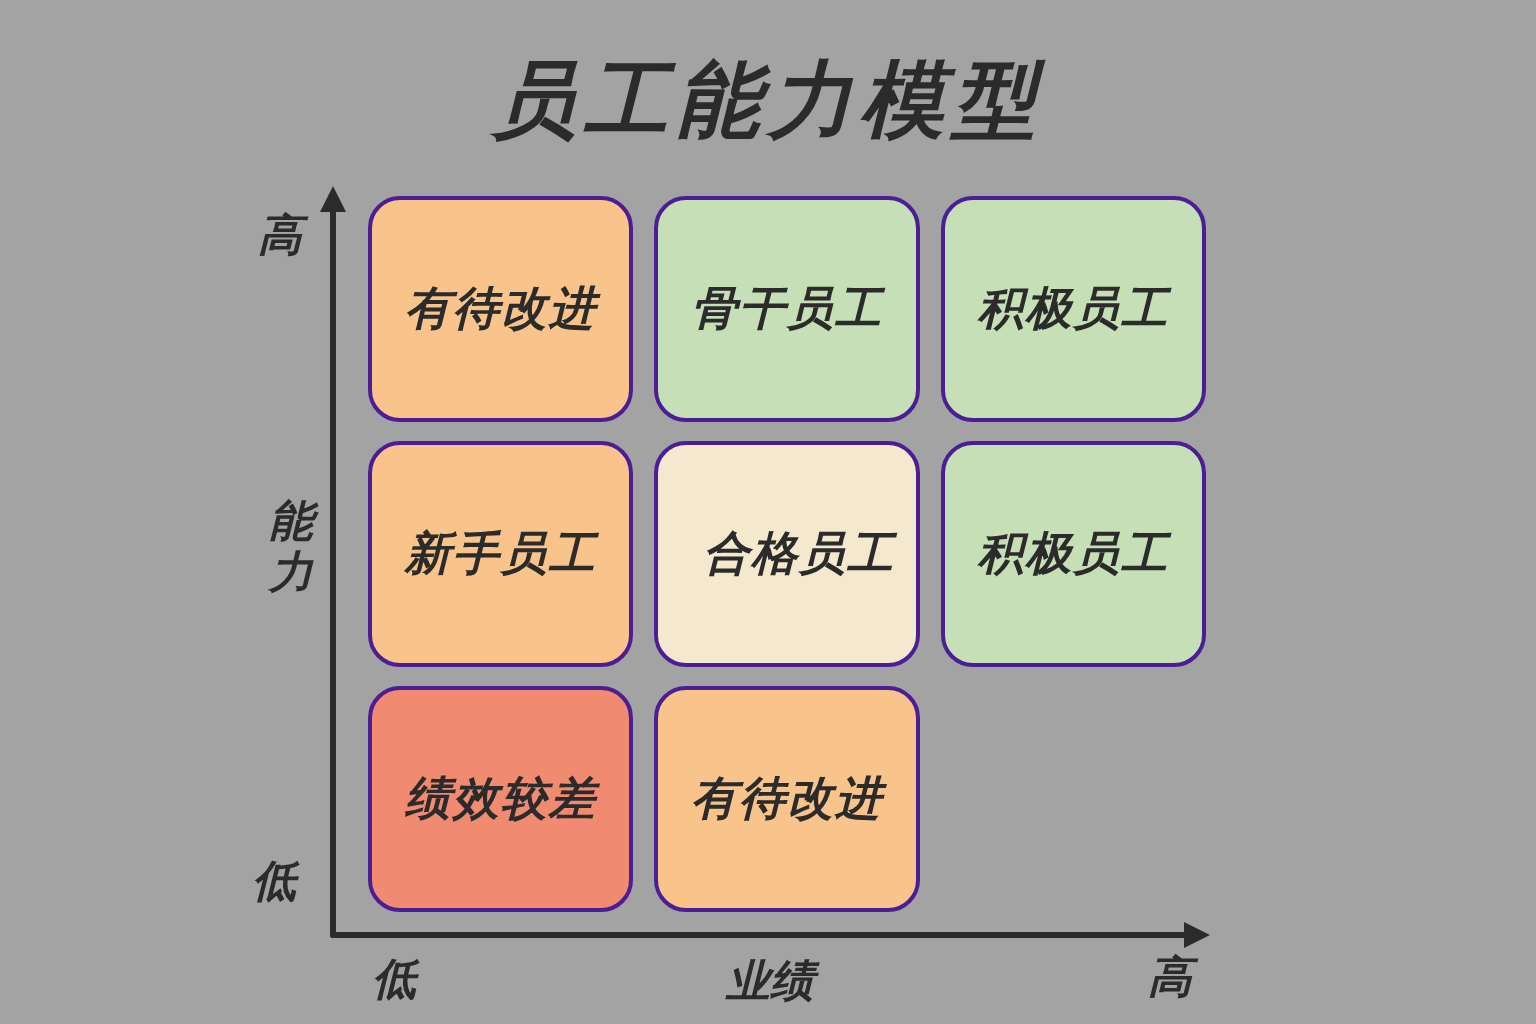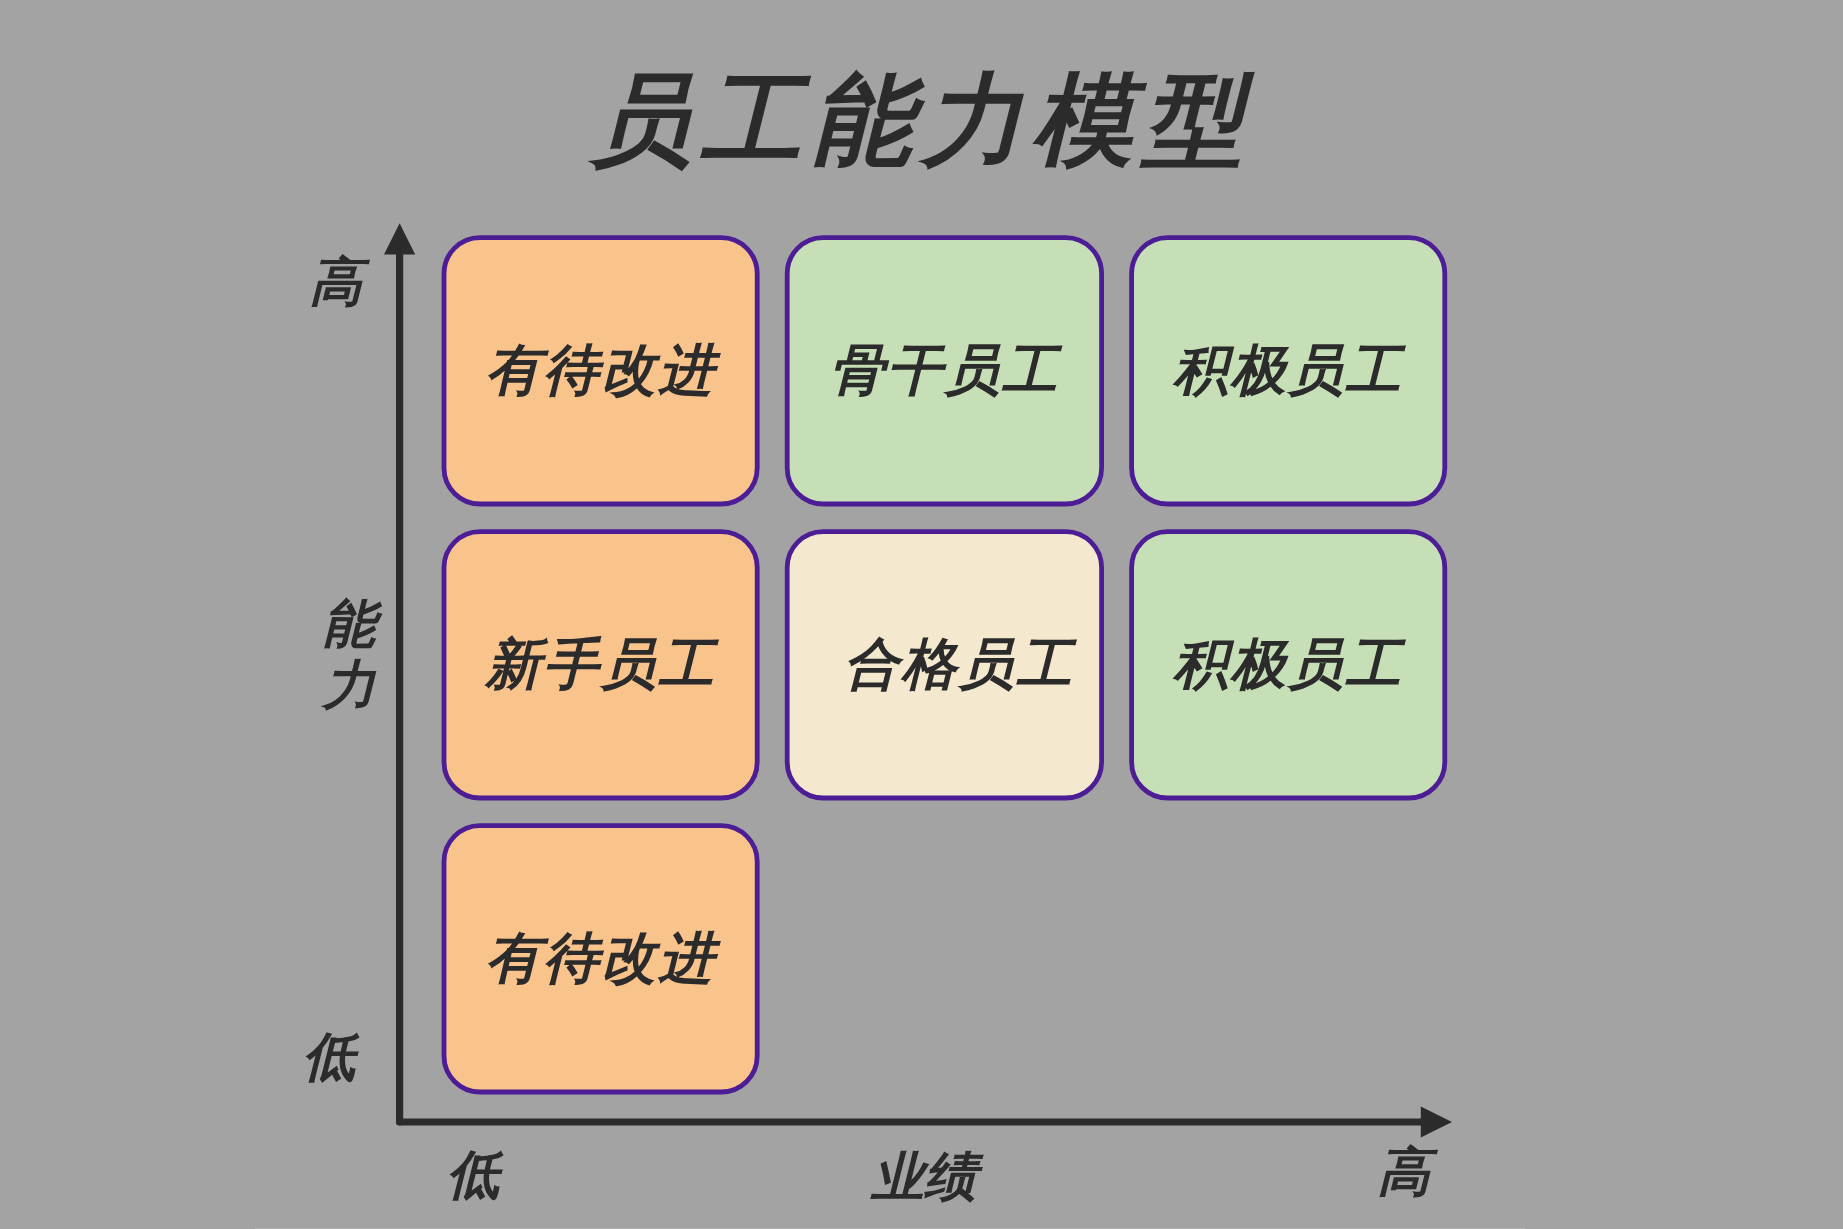--- a/index.html
+++ b/index.html
@@ -85,16 +85,17 @@
   <div class="axis-label x-center">业绩</div>
   <div class="axis-label x-right">高</div>
 
   <div class="grid">
     <div class="cell" style="background: rgb(249, 195, 140);">有待改进</div>
     <div class="cell" style="background: rgb(198, 223, 182);">骨干员工</div>
     <div class="cell" style="background: rgb(198, 223, 182);">积极员工</div>
     <div class="cell" style="background: rgb(249, 195, 140);">新手员工</div>
     <div class="cell" style="background: rgb(244, 233, 207); padding-left: 24px;">合格员工</div>
     <div class="cell" style="background: rgb(198, 223, 182);">积极员工</div>
+    <div class="cell" style="background: rgb(240, 139, 114);">绩效较差</div>
     <div class="cell" style="background: rgb(249, 195, 140);">有待改进</div>
   </div>
 
 </div>
 
 </body></html>

